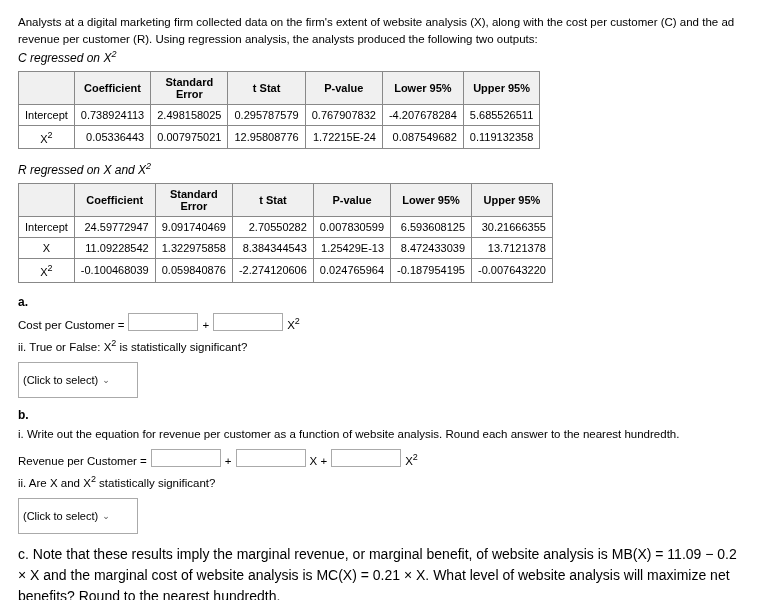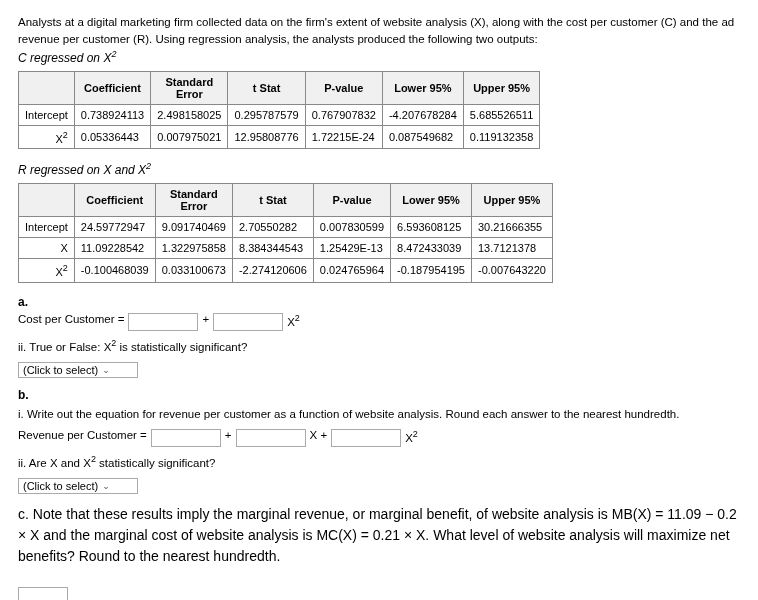--- a/index.html
+++ b/index.html
@@ -33,40 +33,40 @@
       padding: 4px 6px;
       text-align: left;
       white-space: nowrap;
     }
     th {
       background: #f0f0f0;
       font-weight: bold;
       text-align: center;
     }
     td {
-      text-align: left;
+      text-align: right;
     }
     td:first-child {
-      text-align: right;
+      text-align: center;
     }
     .question-block {
       margin-bottom: 10px;
     }
     .question-label {
       font-weight: bold;
       margin-bottom: 4px;
     }
     .sub-question {
       margin-bottom: 6px;
       font-size: 11.5px;
       line-height: 1.5;
     }
     .equation-row {
       display: flex;
-      align-items: flex-start;
+      align-items: flex-end;
       gap: 4px;
       margin-bottom: 6px;
       font-size: 11.5px;
     }
     .input-box {
       border: 1px solid #aaa;
       width: 70px;
       height: 18px;
       display: inline-block;
       background: #fff;
@@ -74,21 +74,21 @@
     .dropdown-box {
       border: 1px solid #aaa;
       background: #fff;
       padding: 2px 4px;
       font-size: 11px;
       display: inline-flex;
       align-items: center;
       gap: 4px;
       cursor: pointer;
       min-width: 120px;
-      height: 16px;
+      height: 36px;
     }
     .dropdown-arrow {
       font-size: 9px;
       color: #555;
     }
     .superscript {
       font-size: 9px;
       vertical-align: super;
     }
     .final-input {
@@ -179,21 +179,21 @@
       <td>11.09228542</td>
       <td>1.322975858</td>
       <td>8.384344543</td>
       <td>1.25429E-13</td>
       <td>8.472433039</td>
       <td>13.7121378</td>
     </tr>
     <tr>
       <td>X<sup class="superscript">2</sup></td>
       <td>-0.100468039</td>
-      <td>0.033100673</td>
+      <td>0.059840876</td>
       <td>-2.274120606</td>
       <td>0.024765964</td>
       <td>-0.187954195</td>
       <td>-0.007643220</td>
     </tr>
   </tbody>
 </table>
 
 <div class="question-block">
   <div class="question-label">a.</div>

